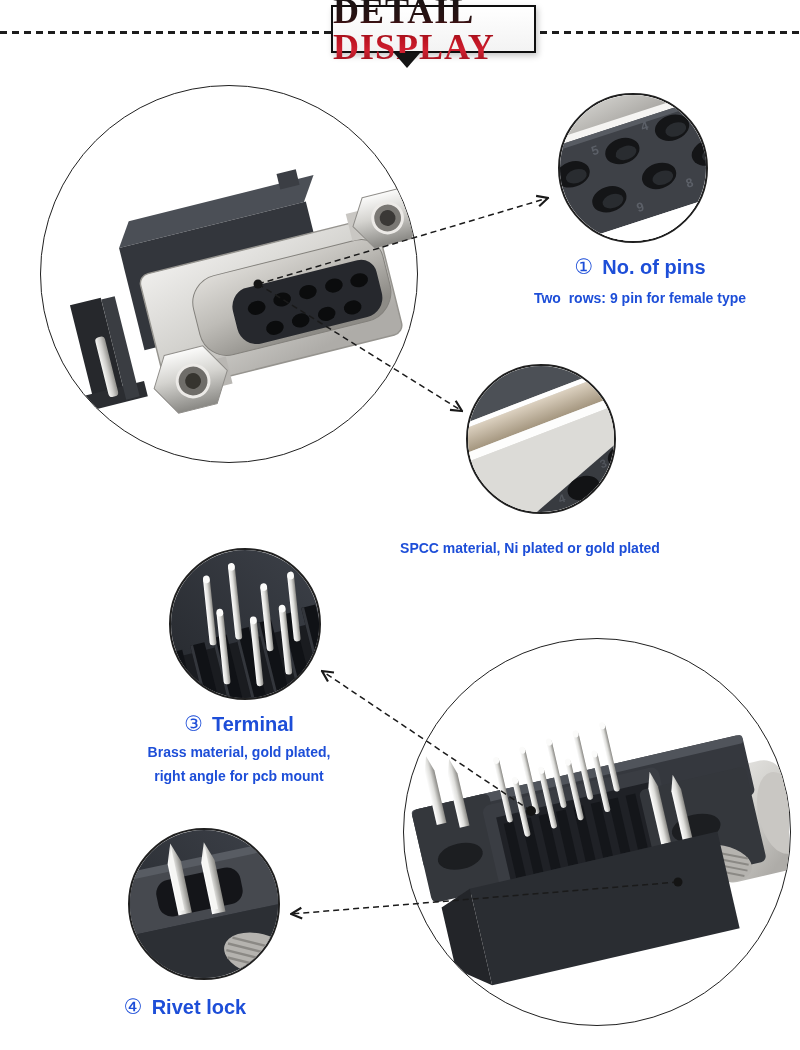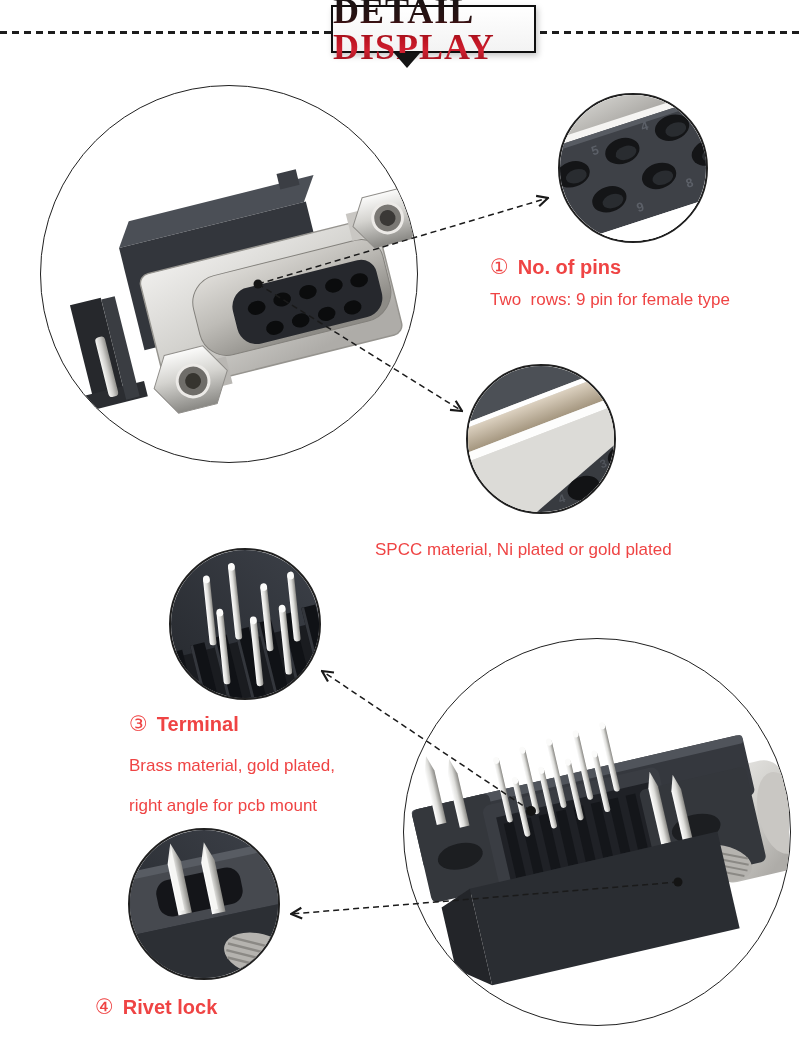--- a/index.html
+++ b/index.html
@@ -40,29 +40,29 @@
     border:2px solid #202020;
   }
   .circle svg { display:block; }
   .c-main  { left:40px;  top:85px;  width:378px; height:378px; border-width:1.5px; }
   .c-pins  { left:558px; top:93px;  width:150px; height:150px; }
   .c-shell { left:466px; top:364px; width:150px; height:150px; }
   .c-term  { left:169px; top:548px; width:152px; height:152px; }
   .c-rear  { left:403px; top:638px; width:388px; height:388px; border-width:1.5px; }
   .c-rivet { left:128px; top:828px; width:152px; height:152px; }
   
-  .callout { position:absolute; text-align:left; color:#ef4444; z-index:3; }
+  .callout { position:absolute; text-align:center; color:#1d4ed8; z-index:3; }
   .co-label { font-size:20px; font-weight:bold; white-space:nowrap; }
   .co-num   { font-family:"DejaVu Sans", sans-serif; font-weight:normal; font-size:21px; margin-right:9px; }
-  .co-desc  { font-size:17px; font-weight:normal; white-space:pre; margin-top:11px; }
+  .co-desc  { font-size:14px; font-weight:bold; white-space:pre; margin-top:11px; }
   .co-desc2 { margin-top:10px; }
   .co-pins  { left:490px; top:255px; width:300px; }
   .co-shell { left:375px; top:529px; width:310px; }
   .co-term  { left:129px; top:712px; width:220px; }
-  .co-term .co-desc  { margin-top:20px; }
+  .co-term .co-desc  { margin-top:8px; }
   .co-rivet { left:95px;  top:995px; width:180px; }
   
   .overlay { position:absolute; left:0; top:0; z-index:5; pointer-events:none; }
 </style>
 </head>
 <body>
 
 <svg width="0" height="0" style="position:absolute" aria-hidden="true">
   <defs>
     <linearGradient id="silverV" x1="0" y1="0" x2="1" y2="0">

